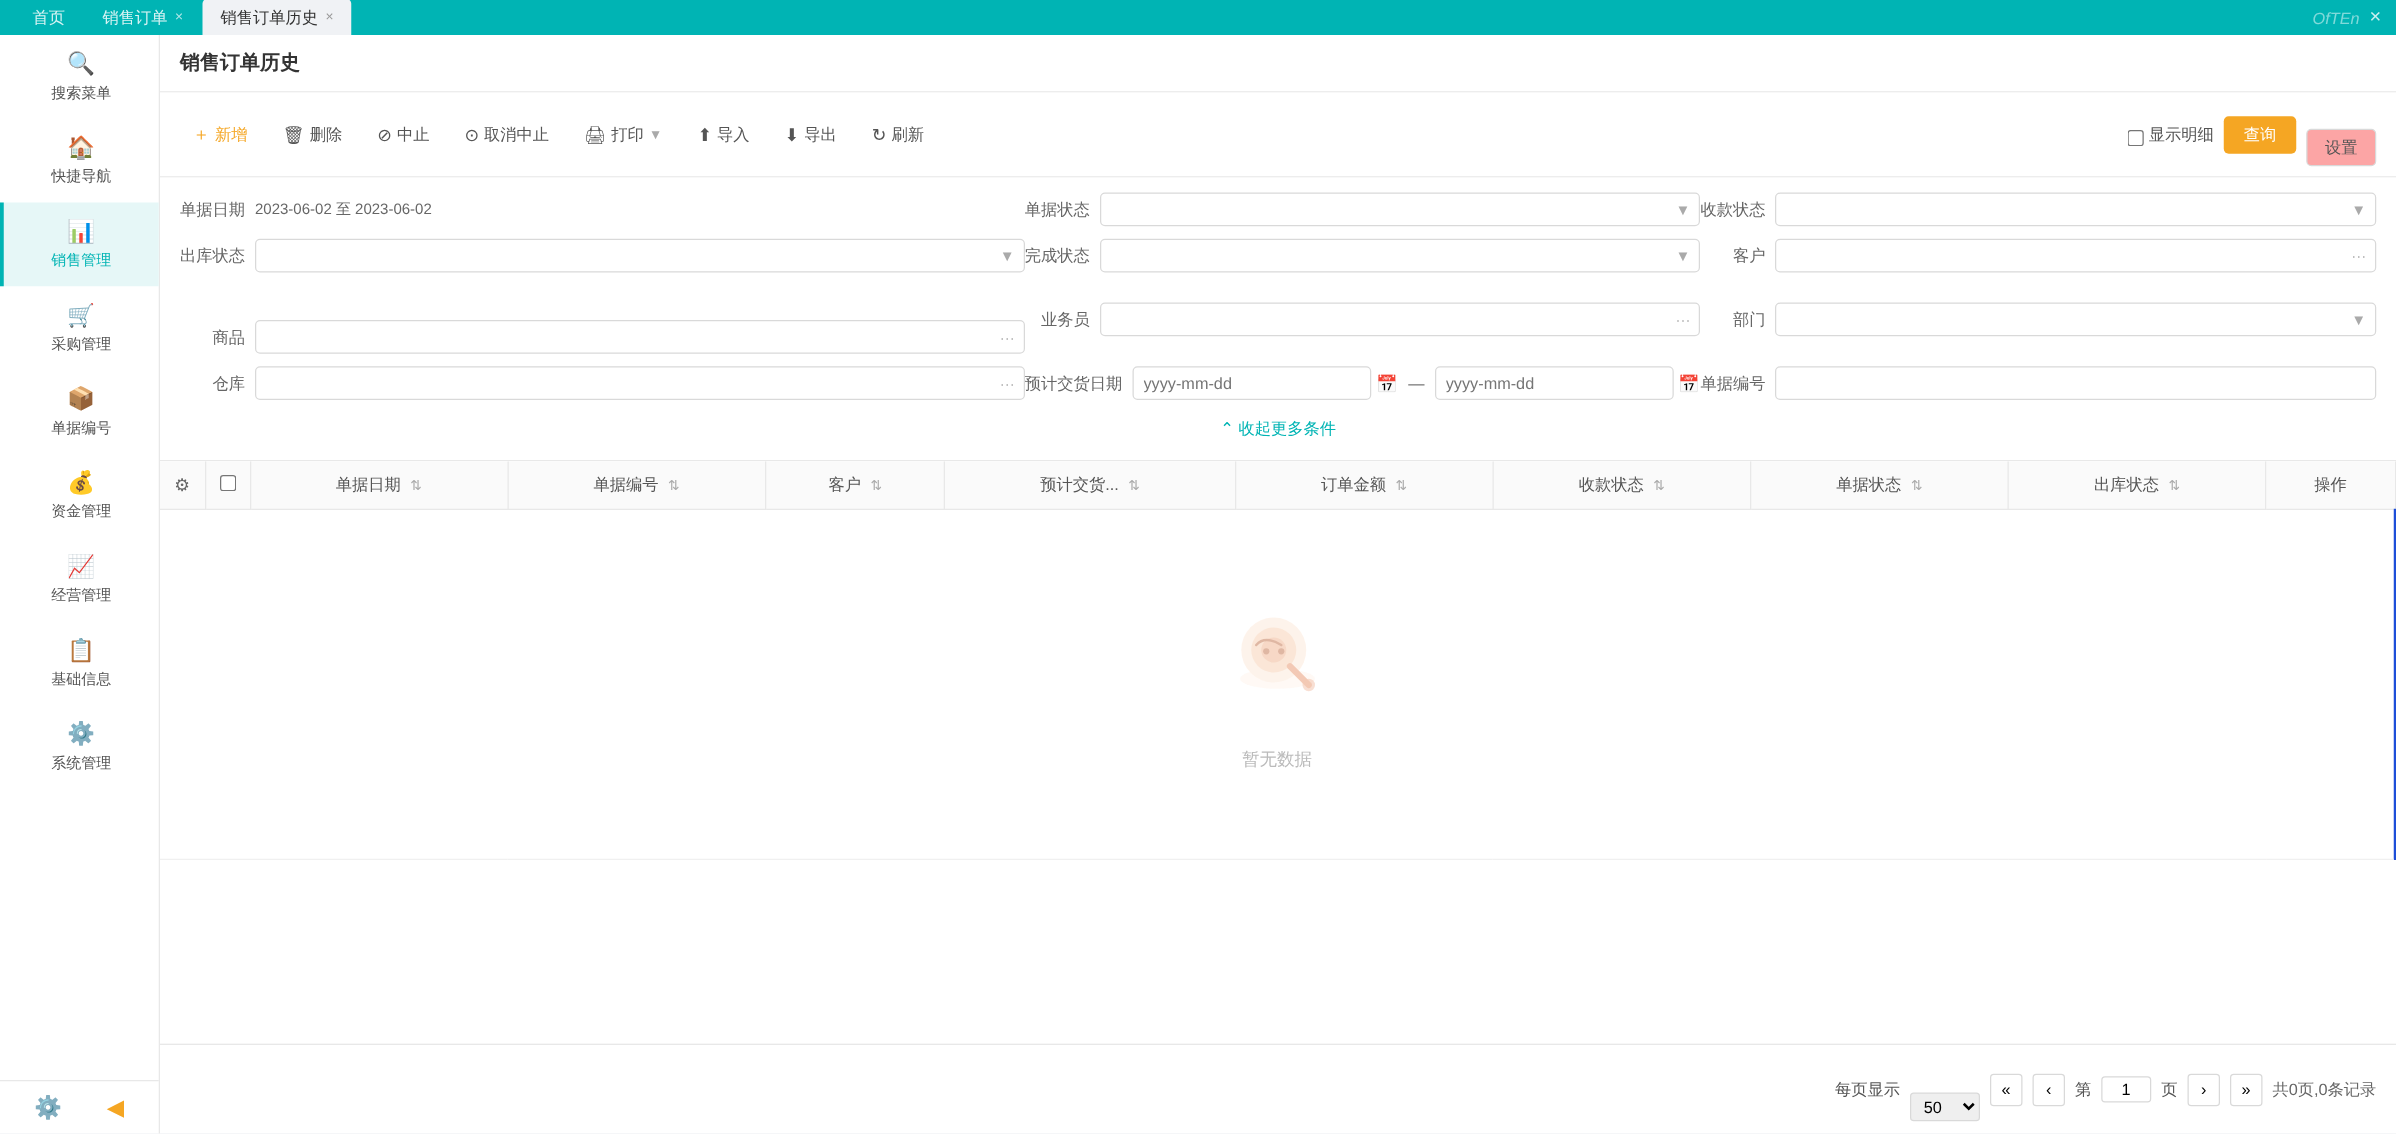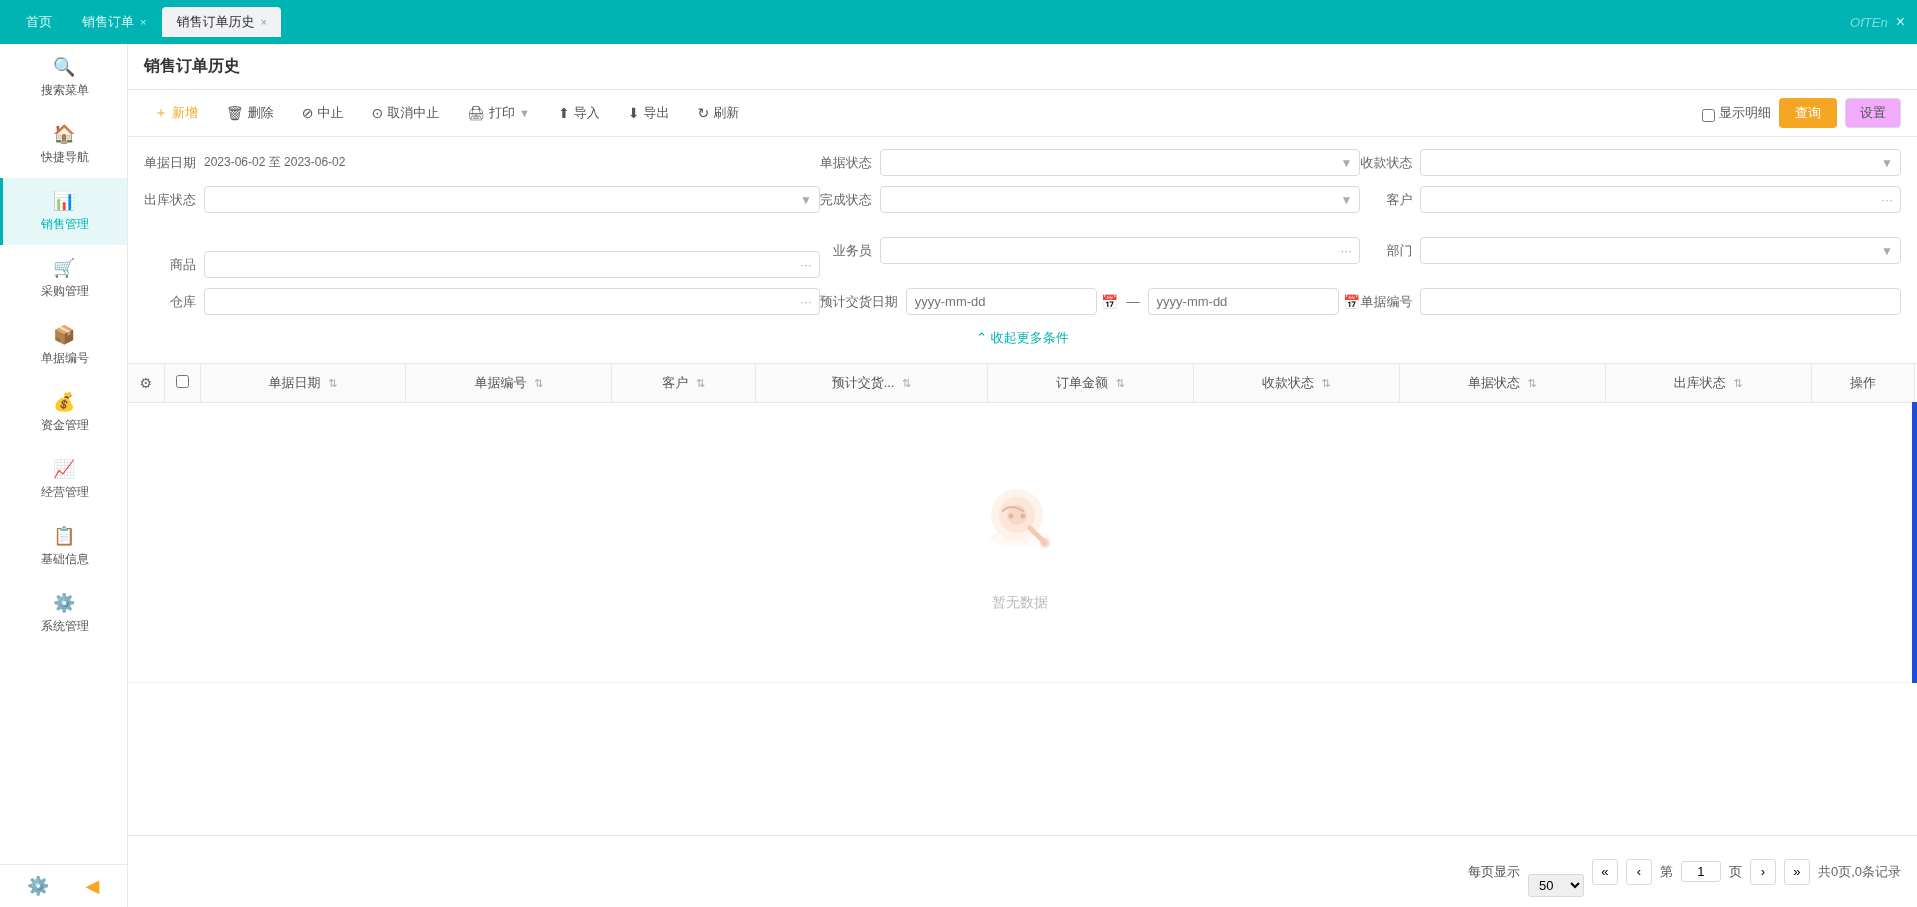--- a/index.html
+++ b/index.html
@@ -1,19 +1,19 @@
 <!DOCTYPE html>
 <html><head>
   <meta charset="utf-8">
   <style>
     * { box-sizing: border-box; margin: 0; padding: 0; }
     body { font-family: "Microsoft YaHei", Arial, sans-serif; font-size: 13px; color: #333; background: #f0f2f5; display: flex; flex-direction: column; height: 907px; overflow: hidden; }
 
     
-    .top-bar { background: #00b4b4; height: 44px; display: flex; align-items: center; padding: 0 12px; color: #fff; flex-shrink: 0; }
+    .top-bar { background: #00b4b4; height: 28px; display: flex; align-items: center; padding: 0 12px; color: #fff; flex-shrink: 0; }
     .top-bar-tabs { display: flex; flex: 1; align-items: center; gap: 2px; }
     .tab { padding: 6px 14px; border-radius: 4px 4px 0 0; cursor: pointer; font-size: 13px; color: rgba(255,255,255,0.85); display: flex; align-items: center; gap: 6px; }
     .tab.active { background: #f0f2f5; color: #333; }
     .tab .close-icon { font-size: 11px; color: #999; cursor: pointer; }
     .tab:not(.active) .close-icon { color: rgba(255,255,255,0.7); }
     .top-bar-right { display: flex; align-items: center; gap: 8px; color: rgba(255,255,255,0.9); font-size: 12px; }
     .top-bar-close { font-size: 16px; cursor: pointer; color: rgba(255,255,255,0.8); }
 
     
     .main-layout { display: flex; flex: 1; overflow: hidden; }
@@ -32,21 +32,21 @@
     
     .page-header { background: #fff; padding: 12px 16px 0 16px; border-bottom: 1px solid #e8e8e8; }
     .page-title { font-size: 16px; font-weight: bold; color: #333; margin-bottom: 12px; }
 
     
     .toolbar { background: #fff; padding: 8px 16px; display: flex; align-items: center; gap: 8px; flex-wrap: wrap; border-bottom: 1px solid #e8e8e8; }
     .toolbar-btn { display: flex; align-items: center; gap: 4px; padding: 5px 10px; border: none; background: none; cursor: pointer; color: #555; font-size: 13px; border-radius: 3px; }
     .toolbar-btn .btn-icon { font-size: 14px; }
     .toolbar-btn.orange { color: #f5a623; }
     .btn-query { background: #f5a623; color: #fff; border: none; padding: 6px 16px; border-radius: 4px; cursor: pointer; font-size: 13px; }
-    .btn-set { background: #f0abfc; color: #555; border: 1px solid #d9d9d9; padding: 5px 14px; border-radius: 4px; cursor: pointer; font-size: 13px; }
+    .btn-set { background: #fca5a5; color: #555; border: 1px solid #d9d9d9; padding: 5px 14px; border-radius: 4px; cursor: pointer; font-size: 13px; margin-top: 21px; }
     .display-toggle { display: flex; align-items: flex-end; gap: 4px; font-size: 13px; color: #555; }
     .display-toggle input[type=checkbox] { cursor: pointer; }
 
     
     .filter-area { background: #fff; padding: 12px 16px; border-bottom: 1px solid #e8e8e8; }
     .filter-row { display: flex; align-items: center; gap: 0; margin-bottom: 10px; }
     .filter-item { display: flex; align-items: center; flex: 1; min-width: 0; }
     .filter-label { color: #666; font-size: 13px; white-space: nowrap; min-width: 60px; text-align: right; padding-right: 8px; }
     .filter-input { flex: 1; border: 1px solid #d9d9d9; border-radius: 4px; padding: 5px 8px; font-size: 13px; color: #333; min-width: 0; }
     .filter-select { flex: 1; border: 1px solid #d9d9d9; border-radius: 4px; padding: 5px 8px; font-size: 13px; color: #333; min-width: 0; appearance: none; background: #fff; }
@@ -66,21 +66,21 @@
     .date-with-cal { display: flex; align-items: center; gap: 4px; flex: 1; }
     .date-input-cal { border: 1px solid #d9d9d9; border-radius: 4px; padding: 5px 8px; font-size: 13px; width: 120px; }
     .cal-icon { color: #aaa; font-size: 14px; cursor: pointer; }
     .date-dash { color: #666; padding: 0 4px; }
 
     
     .table-container { background: #fff; flex: 1; overflow: auto; margin: 0; }
     .data-table { width: 100%; border-collapse: collapse; }
     .data-table th { background: #fafafa; border-bottom: 1px solid #e8e8e8; border-right: 1px solid #e8e8e8; padding: 10px 8px; font-size: 13px; color: #555; font-weight: 500; white-space: nowrap; }
     .data-table th .sort-icon { color: #aaa; font-size: 11px; margin-left: 4px; }
-    .data-table td { border-bottom: 1px solid #f0f0f0; border-right: 5px solid #1d4ed8; padding: 10px 8px; font-size: 13px; }
+    .data-table td { border-bottom: 1px solid #f0f0f0; border-right: 2px solid #1d4ed8; padding: 10px 8px; font-size: 13px; }
     .table-settings-col { width: 36px; text-align: center; }
     .table-check-col { width: 36px; text-align: center; }
     .settings-icon-btn { border: none; background: none; cursor: pointer; color: #666; font-size: 14px; }
 
     
     .empty-state { display: flex; flex-direction: column; align-items: center; justify-content: center; padding: 60px 0; }
     .empty-icon { font-size: 80px; opacity: 0.5; margin-bottom: 12px; }
     .empty-text { color: #bbb; font-size: 14px; }
 
     

